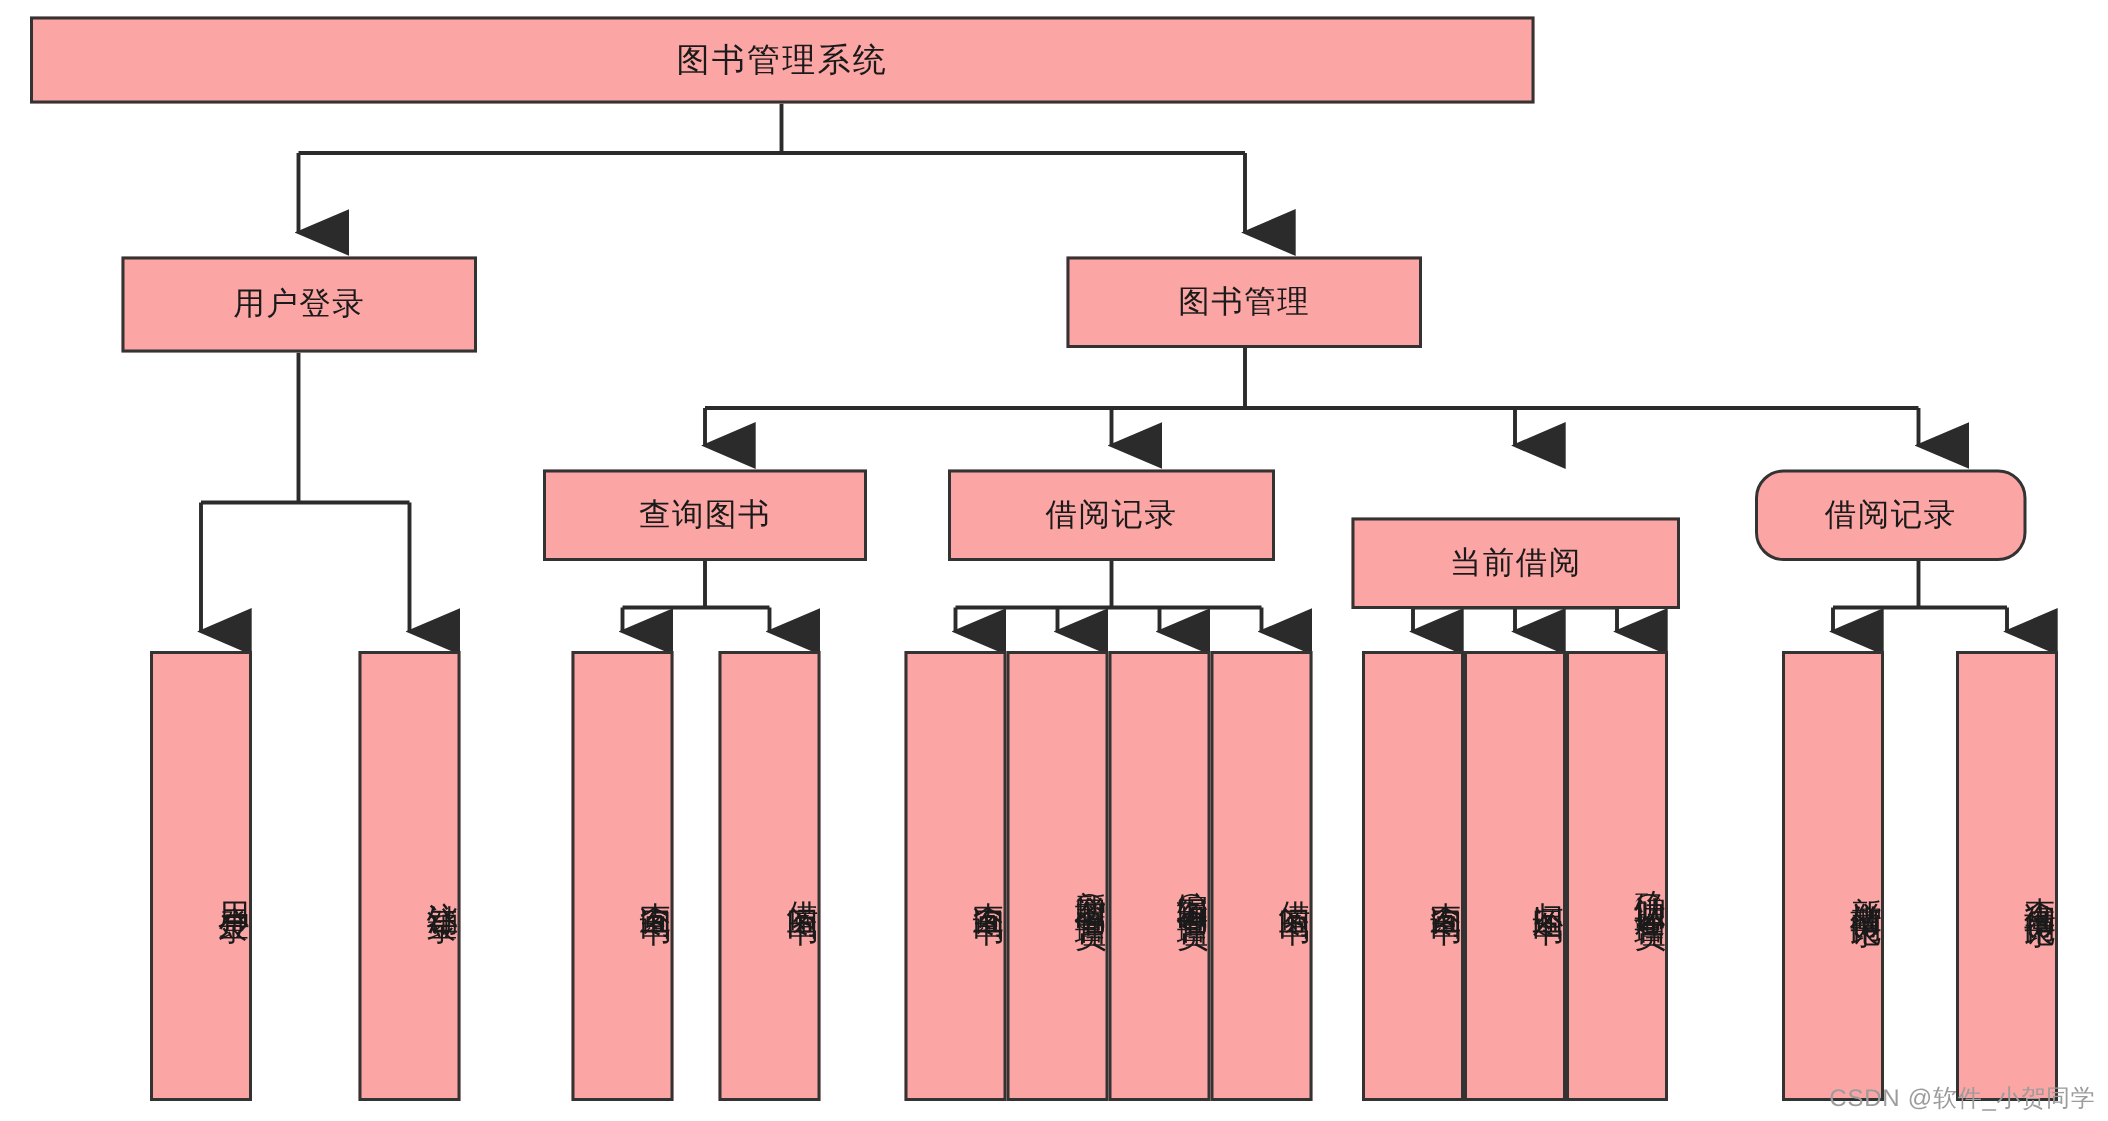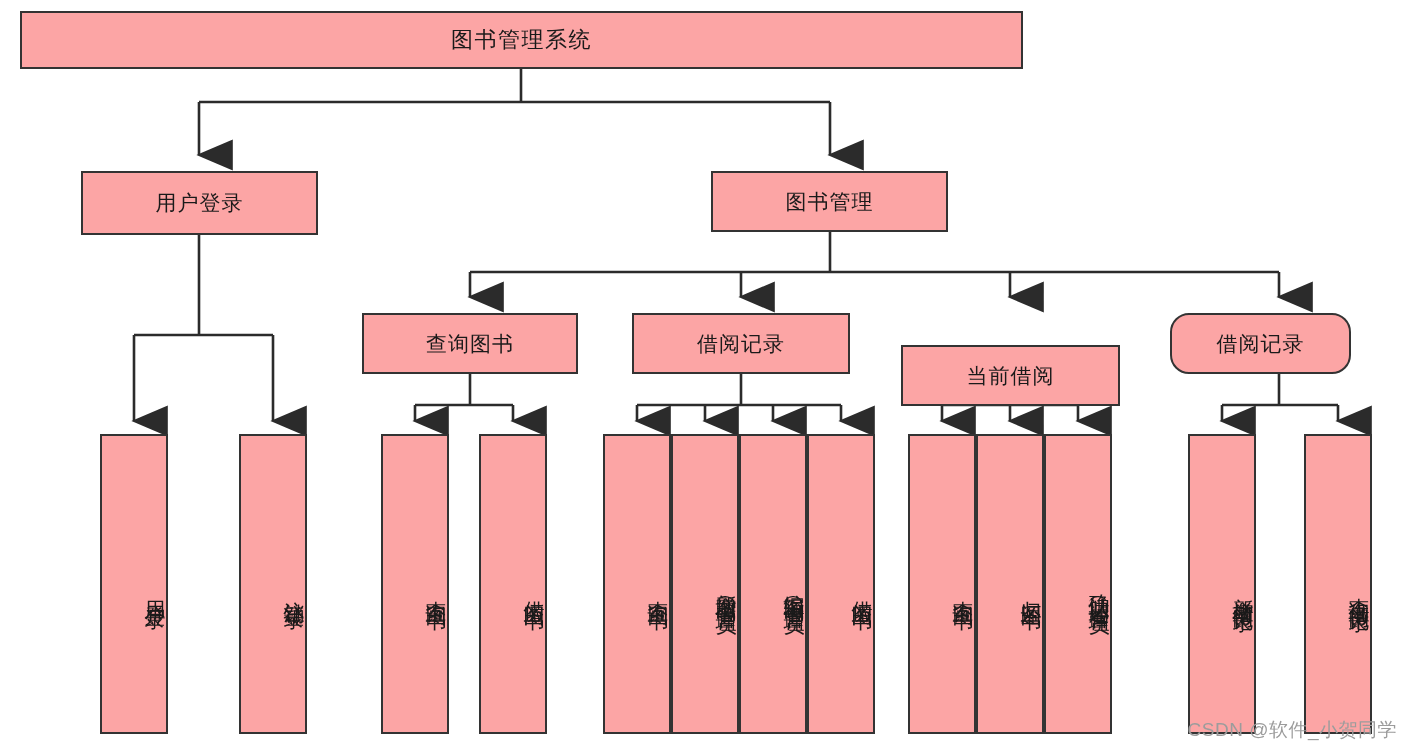--- a/index.html
+++ b/index.html
@@ -33,21 +33,21 @@
     align-items:flex-start;
     justify-content:center;
     padding-top:12px;
     font-size:21px;
     line-height:1.05;
     letter-spacing:3px;
   }
   .watermark{
     position:absolute;
     right:8px;bottom:4px;
-    font-size:19px;
+    font-size:16px;
     color:#9c9c9c;
     letter-spacing:0.5px;
     z-index:5;
     white-space:nowrap;
   }
 </style>
 </head>
 <body>
 
 <div id="stage">

